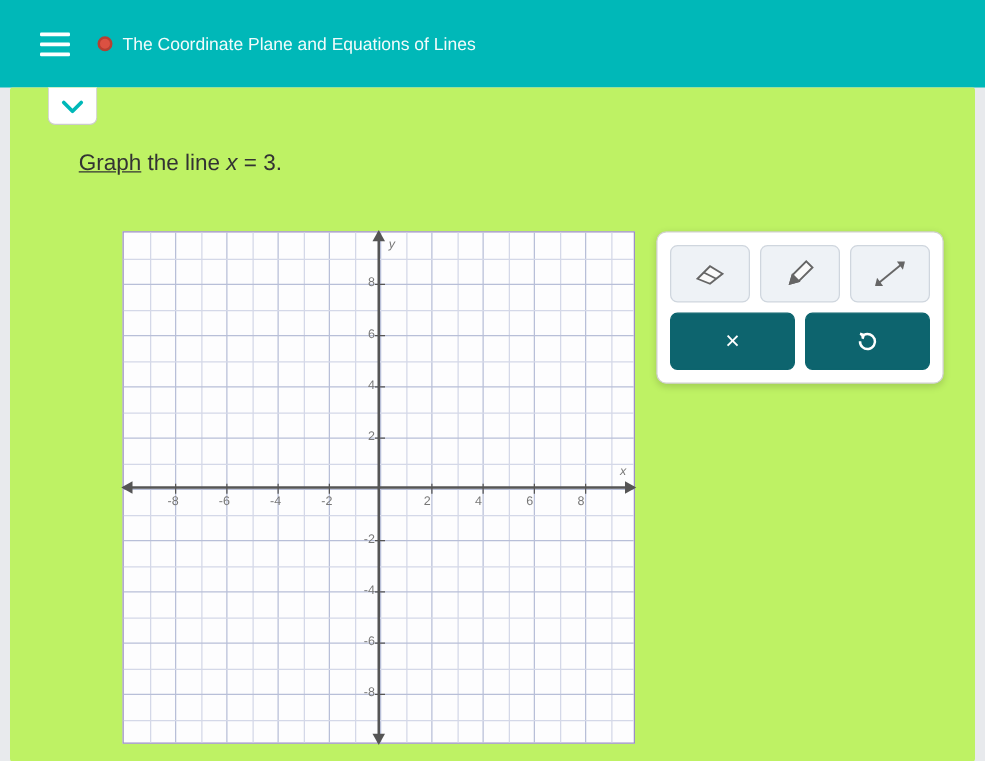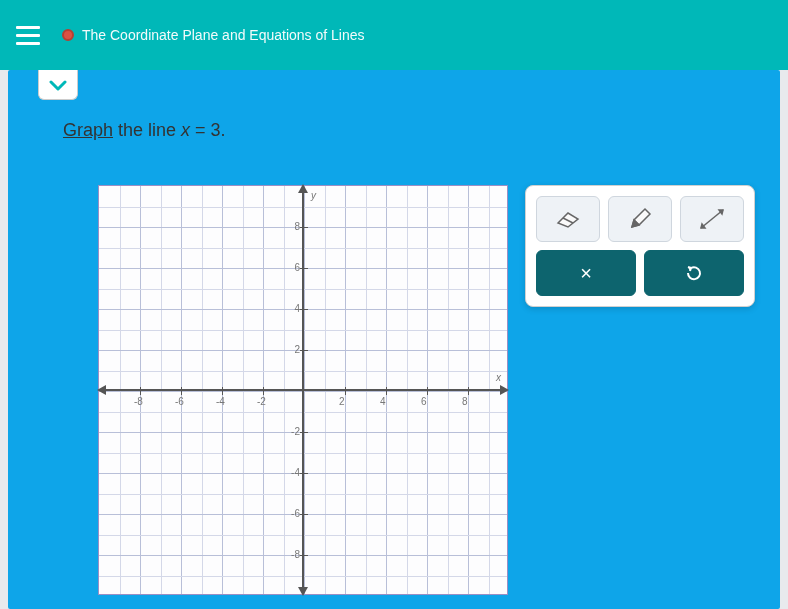--- a/index.html
+++ b/index.html
@@ -7,21 +7,21 @@
       font-family: Arial, Helvetica, sans-serif;
       background: #e8eaed;
       width: 788px;
       height: 609px;
       overflow: hidden;
     }
     .header {
       background: #00b8b8;
       display: flex;
       align-items: center;
-      padding: 12px 12px;
+      padding: 12px 28px;
       gap: 18px;
       height: 70px;
     }
     .hamburger {
       display: flex;
       flex-direction: column;
       gap: 5px;
       cursor: pointer;
       padding: 4px;
     }
@@ -45,21 +45,21 @@
       border-radius: 50%;
       background: #e74c3c;
       border: 2px solid #c0392b;
     }
     .header-sub {
       font-size: 16px;
       font-weight: bold;
       margin-top: 2px;
     }
     .content-area {
-      background: #0ea5e9;
+      background: #bef264;
       margin: 0 8px;
       min-height: 539px;
       position: relative;
       border-radius: 2px;
     }
     .chevron-tab {
       position: absolute;
       top: 0;
       left: 30px;
       width: 40px;

